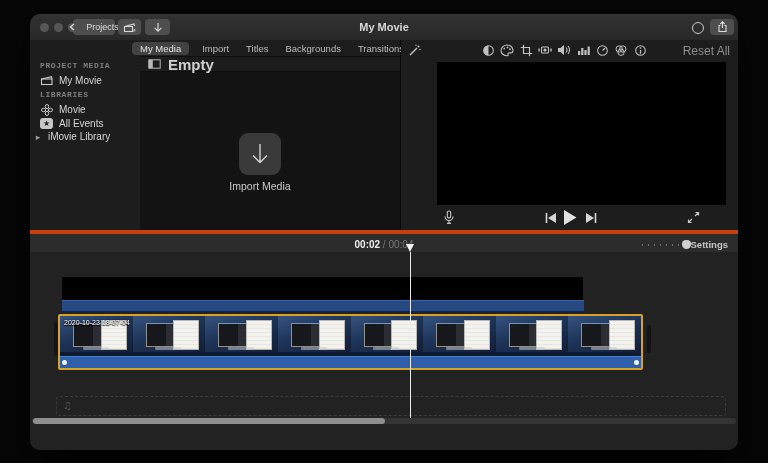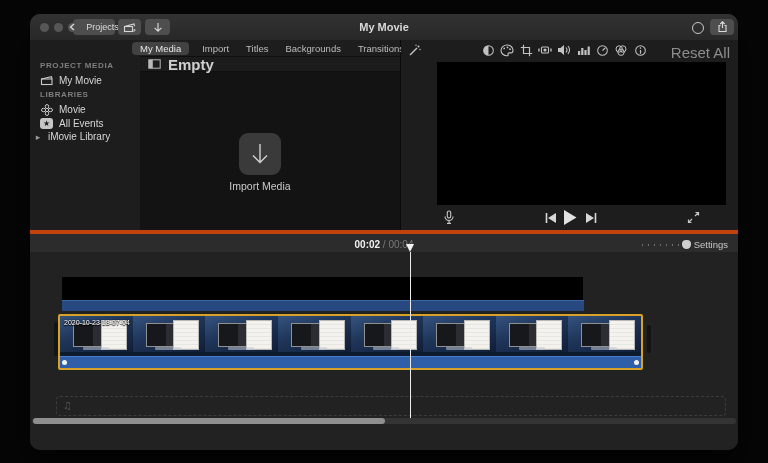--- a/index.html
+++ b/index.html
@@ -13,50 +13,50 @@
   .tl{position:absolute;top:9px;width:9px;height:9px;border-radius:50%;background:#565656;}
   .tb-btn{position:absolute;top:5px;height:16px;border-radius:4px;background:#4e4e4e;
           display:flex;align-items:center;justify-content:center;gap:11px;color:#dcdcdc;
           font-size:9px;box-sizing:border-box;}
   .win-title{position:absolute;left:0;right:0;top:0;height:26px;line-height:26px;text-align:center;
              color:#d8d8d8;font-size:11px;font-weight:bold;pointer-events:none;}
   .rec-circle{position:absolute;top:8px;width:10px;height:10px;border:1.5px solid #c9c9c9;border-radius:50%;}
   
   .content{position:absolute;left:0;top:26px;width:708px;height:190px;}
   .sidebar{position:absolute;left:0;top:0;width:110px;height:190px;background:#1d1d1d;border-right:1px solid #0e0e0e;}
-  .sb-h{position:absolute;left:10px;color:#7e7e7e;font-size:8px;font-weight:bold;letter-spacing:.6px;}
+  .sb-h{position:absolute;left:10px;color:#7e7e7e;font-size:8px;font-weight:bold;letter-spacing:.6px;font-family:Liberation Mono, monospace;}
   .sb-item{position:absolute;left:0;width:110px;height:15px;display:flex;align-items:center;gap:6px;padding-left:10px;box-sizing:border-box;}
   .sb-item .lbl{color:#d6d6d6;font-size:10px;white-space:nowrap;}
   .sb-icn{width:13px;height:13px;display:inline-flex;align-items:center;justify-content:center;flex:0 0 13px;}
   .mediapane{position:absolute;left:110px;top:0;width:260px;height:190px;background:#131313;border-right:1px solid #0a0a0a;}
   .tabbar{position:absolute;left:0;top:0;width:260px;height:16px;background:#1d1d1d;
           display:flex;align-items:center;justify-content:center;gap:9px;}
   .tab{color:#bdbdbd;font-size:9.5px;padding:1px 4px;border-radius:4px;white-space:nowrap;}
   .tab.sel{background:#424242;color:#e6e6e6;padding:1px 8px;}
   .browser-head{position:absolute;left:0;top:16px;width:260px;height:16px;background:#1c1c1c;
                 border-top:1px solid #0f0f0f;border-bottom:1px solid #0f0f0f;display:flex;align-items:center;box-sizing:border-box;}
   .browser-head .lbl{color:#cfcfcf;font-size:15px;font-weight:bold;margin-left:7px;}
   .import-btn{position:absolute;left:99px;top:93px;width:42px;height:42px;background:#3a3a3a;border-radius:9px;
               display:flex;align-items:center;justify-content:center;}
   .import-lbl{position:absolute;left:60px;top:140px;width:120px;text-align:center;color:#c9c9c9;font-size:10.5px;}
   
   .preview{position:absolute;left:371px;top:0;width:337px;height:190px;background:#1d1d1d;}
   .adj-icn{position:absolute;top:3px;width:14px;height:14px;display:flex;align-items:center;justify-content:center;}
-  .reset-all{position:absolute;right:8px;top:4px;color:#8d8d8d;font-size:15px;}
+  .reset-all{position:absolute;right:8px;top:4px;color:#8d8d8d;font-size:12px;}
   .viewer{position:absolute;left:36px;top:22px;width:289px;height:143px;background:#000;}
   .tr-icn{position:absolute;display:flex;align-items:center;justify-content:center;}
   
   .tl-toolbar{position:absolute;left:0;top:216px;width:708px;height:22px;background:#2c2c2c;border-top:4px solid #c2410c;box-sizing:border-box;}
   .timecode{position:absolute;left:0;right:0;top:0;height:22px;line-height:22px;text-align:center;font-size:10px;}
   .timecode .cur{color:#f0f0f0;font-weight:bold;}
   .timecode .dim{color:#787878;}
   .zoom-slider{position:absolute;left:612px;top:10px;width:48px;height:2px;
     background:repeating-linear-gradient(90deg,#6e6e6e 0 1px,transparent 1px 6px);}
   .zoom-thumb{position:absolute;left:40px;top:-4px;width:9px;height:9px;background:#cfcfcf;border-radius:45% 45% 50% 50%;}
-  .settings-lbl{position:absolute;right:10px;top:0;height:22px;line-height:22px;color:#c6c6c6;font-size:9.5px;}
+  .settings-lbl{position:absolute;right:10px;top:0;height:22px;line-height:22px;color:#c6c6c6;font-size:9.5px;font-weight:bold;}
   
   .timeline{position:absolute;left:0;top:238px;width:708px;height:198px;background:#222222;}
   .upper-video{position:absolute;left:32px;top:25px;width:521px;height:23px;background:#000;}
   .upper-audio{position:absolute;left:32px;top:48px;width:522px;height:11px;background:#27497f;border-top:1px solid #3c65a8;box-sizing:border-box;}
   .clip{position:absolute;left:28px;top:62px;width:581px;height:52px;border:2px solid #d8a228;border-radius:2px;box-sizing:content-box;background:#0e1a30;}
   .thumbs{position:absolute;left:0;top:0;width:581px;height:36px;display:flex;overflow:hidden;}
   .thumb{position:relative;width:72.625px;height:36px;flex:0 0 auto;overflow:hidden;
          background:linear-gradient(160deg,#35537f 0%,#1e3458 45%,#111e38 100%);
          border-right:1px solid rgba(0,0,0,.35);box-sizing:border-box;}
   .t-win{position:absolute;left:13px;top:7px;width:31px;height:22px;border:1px solid #909090;

